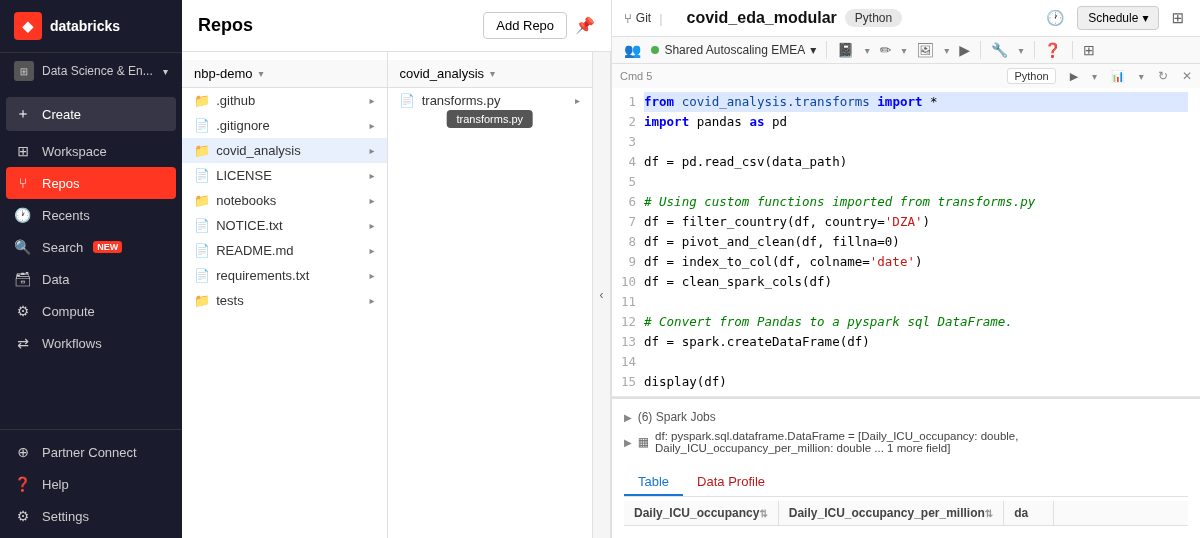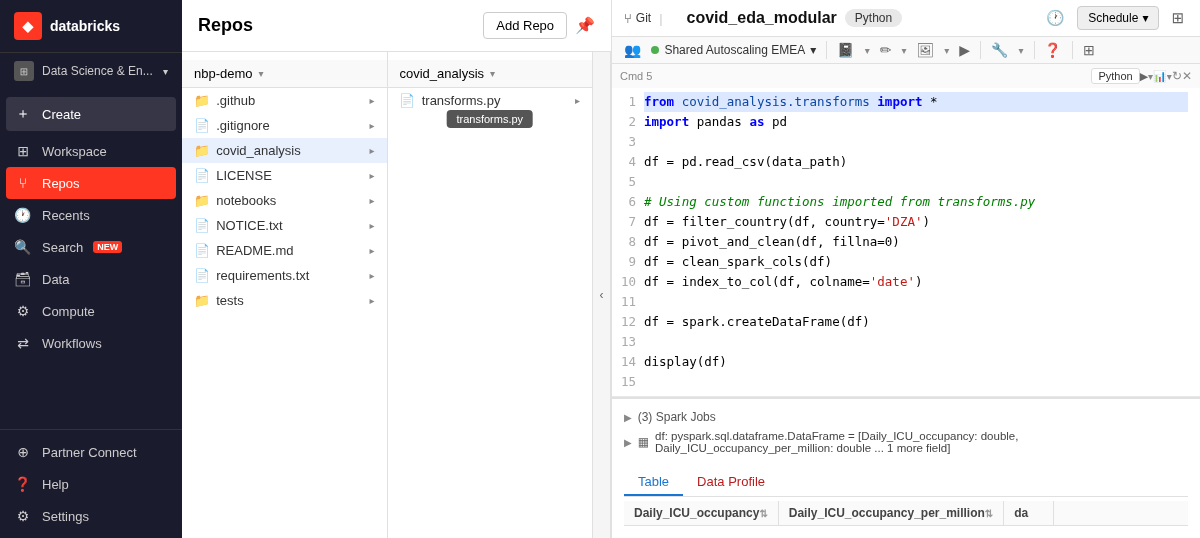--- a/index.html
+++ b/index.html
@@ -261,21 +261,21 @@
     }
 
     .code-cell {
       border-bottom: 1px solid #e8e8e8;
     }
 
     .cell-toolbar {
       display: flex;
       align-items: center;
       padding: 4px 8px;
-      gap: 0;
+      gap: 14px;
       background: #fafafa;
       font-size: 11px;
       color: #888;
     }
     .cell-cmd { font-size: 11px; color: #888; }
     .cell-python-badge {
       background: #fff;
       border: 1px solid #ddd;
       border-radius: 3px;
       padding: 1px 6px;
@@ -641,40 +641,41 @@
           <div class="code-line">df = pd.read_csv(data_path)</div>
 
           <div class="code-line"> </div>
 
           <div class="code-line cm"># Using custom functions imported from transforms.py</div>
 
           <div class="code-line">df = filter_country(df, country=<span class="str">'DZA'</span>)</div>
 
           <div class="code-line">df = pivot_and_clean(df, fillna=0)</div>
 
+          <div class="code-line">df = index_to_col(df, colname=<span class="str">'date'</span>)</div>
+
           <div class="code-line">df = clean_spark_cols(df)</div>
 
-          <div class="code-line">df = index_to_col(df, colname=<span class="str">'date'</span>)</div>
-
           <div class="code-line"> </div>
 
+          <div class="code-line cm"># Convert from Pandas to a pyspark sql DataFrame.</div>
 
           <div class="code-line">df = spark.createDataFrame(df)</div>
 
           <div class="code-line"> </div>
 
           <div class="code-line">display(df)</div>
         </div>
       </div>
     </div>
 
     <div class="output-area">
       <div class="output-spark">
         <span class="output-triangle">▶</span>
-        <span>(3) Spark Jobs</span>
+        <span>(6) Spark Jobs</span>
       </div>
       <div class="output-df">
         <span class="output-triangle">▶</span>
         <span class="output-table-icon">▦</span>
         <span style="font-size:11.5px;color:#444;">df: pyspark.sql.dataframe.DataFrame = [Daily_ICU_occupancy: double, Daily_ICU_occupancy_per_million: double ... 1 more field]</span>
       </div>
 
       <div class="result-tabs">
         <div class="result-tab active">
           <span>Table</span>

